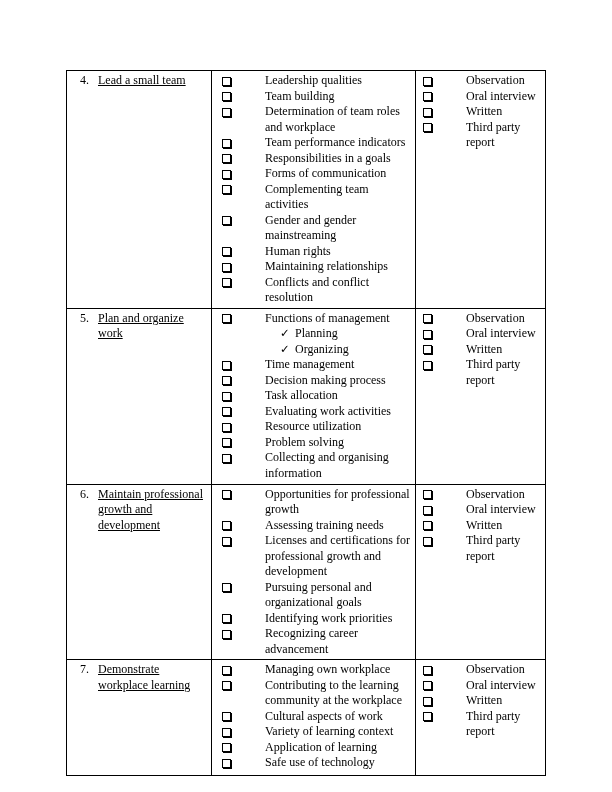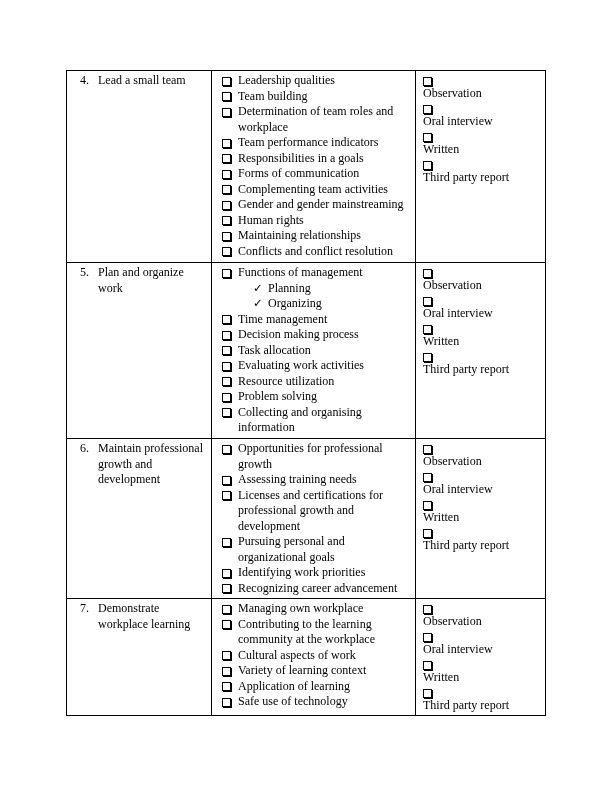--- a/index.html
+++ b/index.html
@@ -18,32 +18,32 @@
     padding:2px 3px 2px 3px;
     font-size:12px; line-height:15.5px;
   }
   col.c1 { width:145px; }
   col.c2 { width:204px; }
   col.c3 { width:130px; }
 
   
   .task { display:flex; padding-left:10px; }
   .num  { flex:none; width:18px; }
-  .task-text { flex:1; }
+  .task-text { flex:1;text-decoration:underline; }
 
   
   .item { display:flex; align-items:flex-start; }
   .col-items .item  { padding-left:7px; }
-  .col-methods .item{ padding-left:4px;flex-direction:column; }
+  .col-methods .item{ padding-left:4px; }
   .cbx {
     flex:none; width:7px; height:7px; background:#fff;
     border:1px solid #000; box-shadow:1px 1px 0 0 #000;
     margin:3.5px 7px 0 0;
   }
-  .item-body { flex:1; min-width:0; }
+  .item-body { flex:1; min-width:0;margin-left:27px; }
 
   
   .sub { display:flex; padding-left:15px; }
   .check { flex:none; width:10px; margin-right:5px; font-size:11.5px; }
 </style>
 </head>
 <body>
 
 <div class="page">
   <table class="assessment-table">

